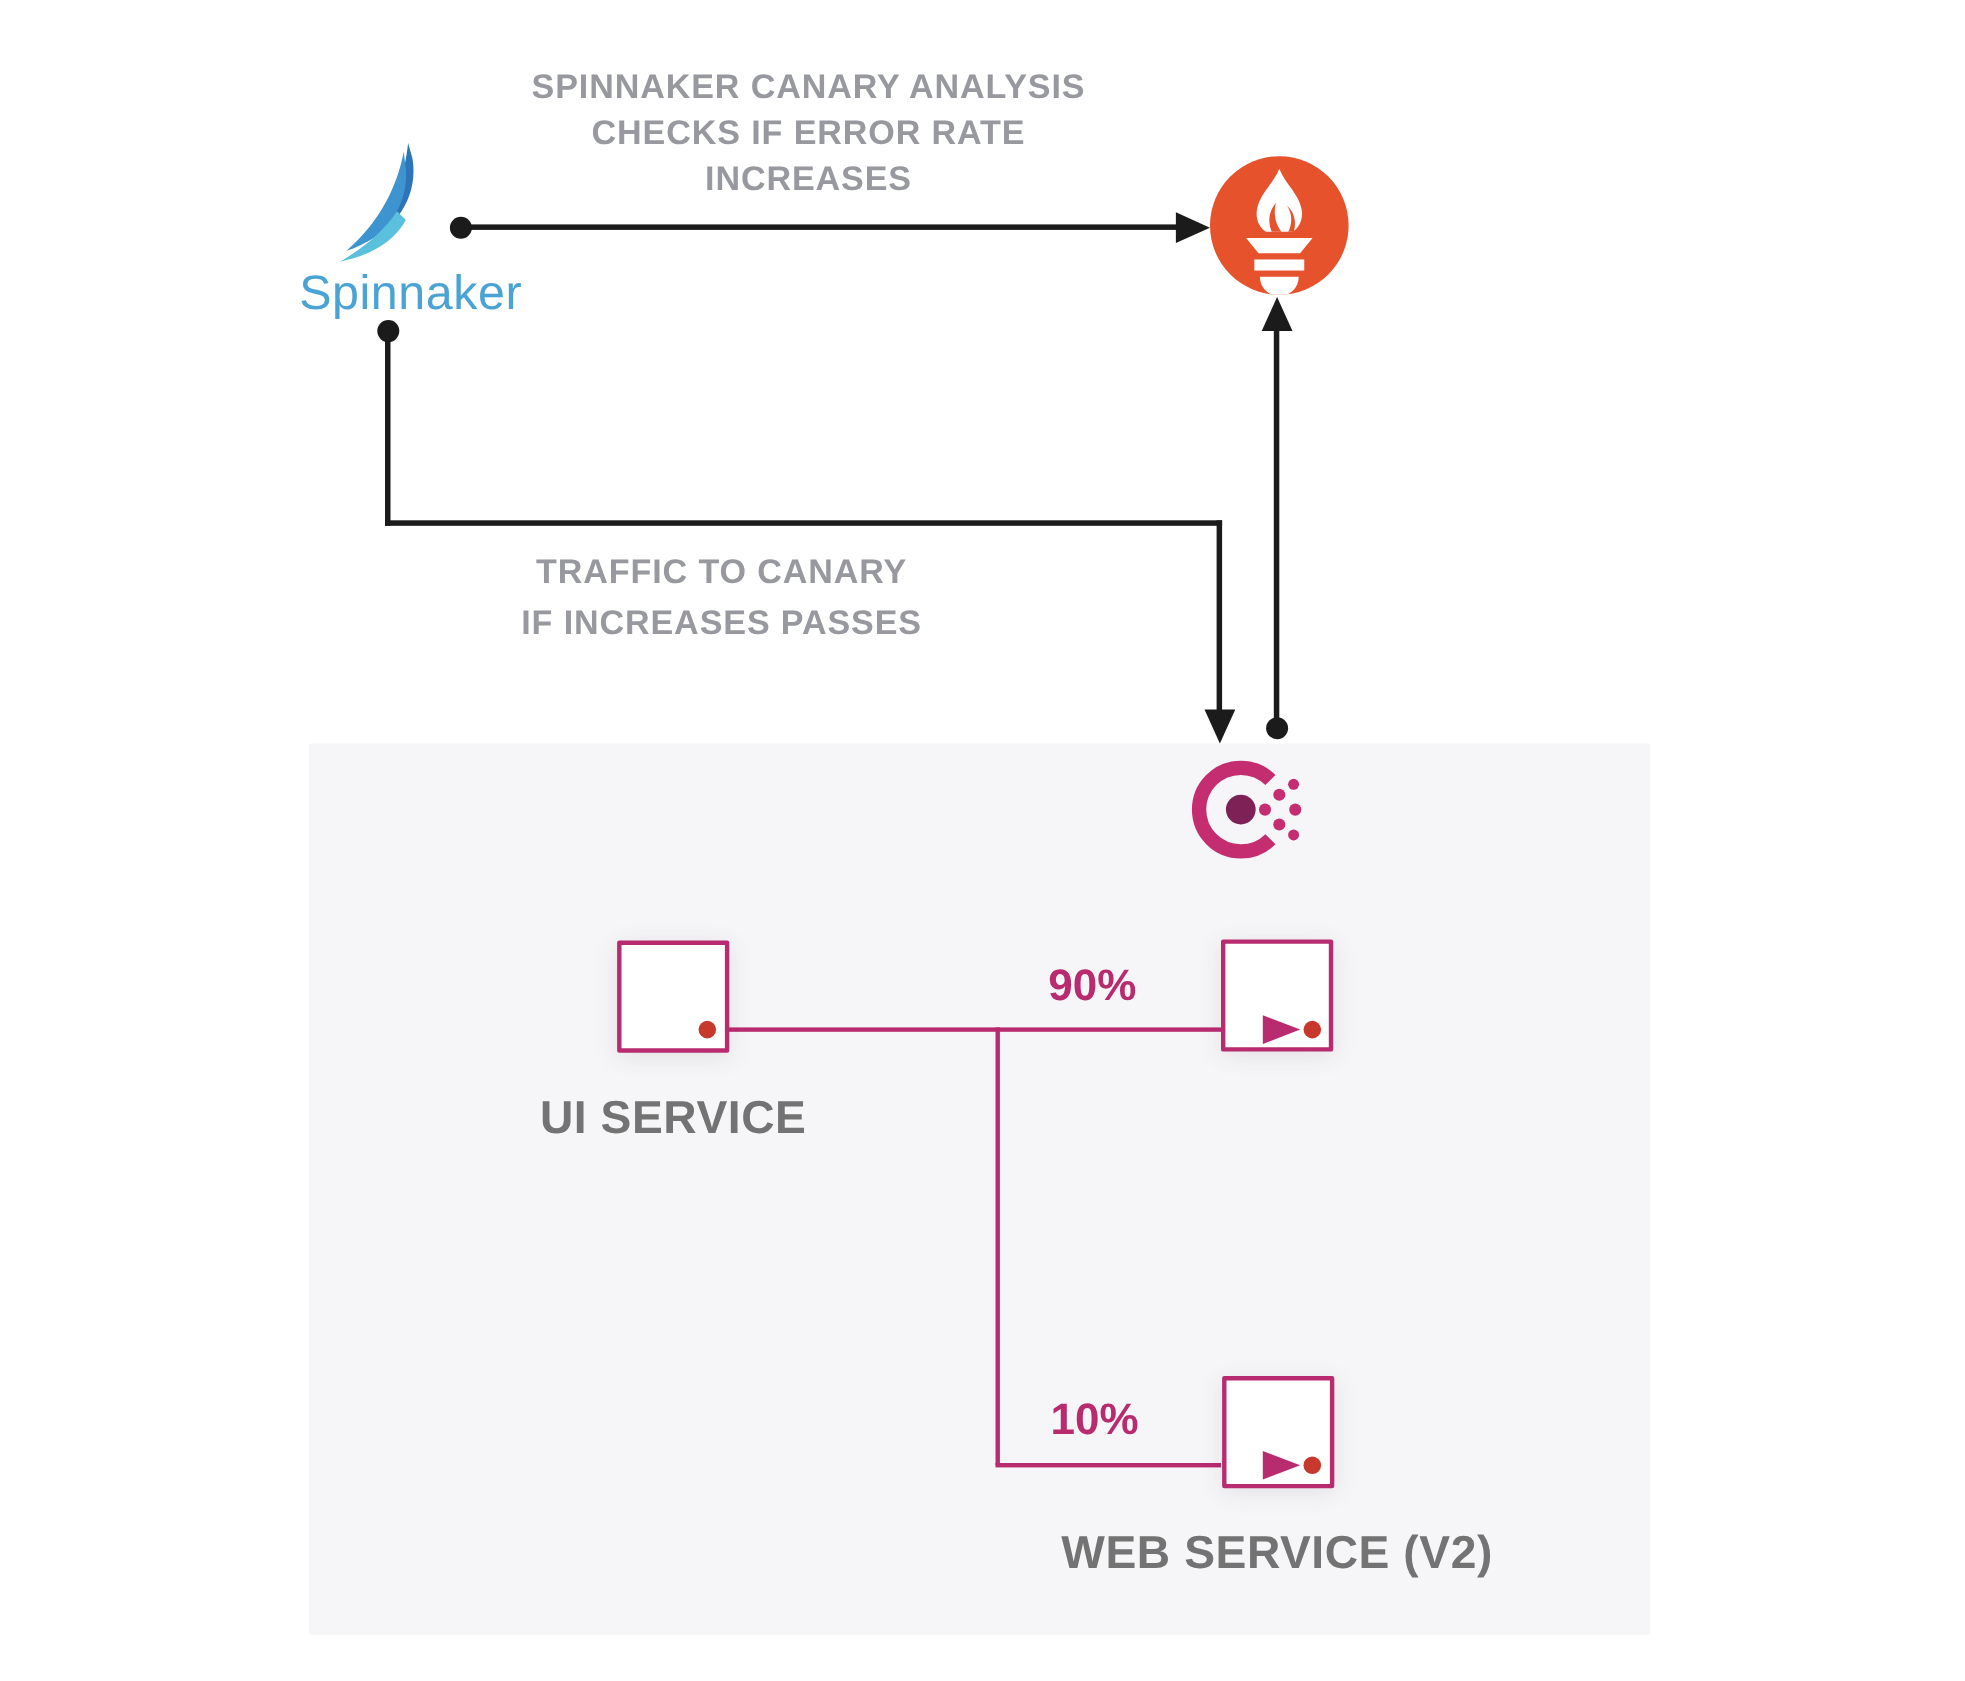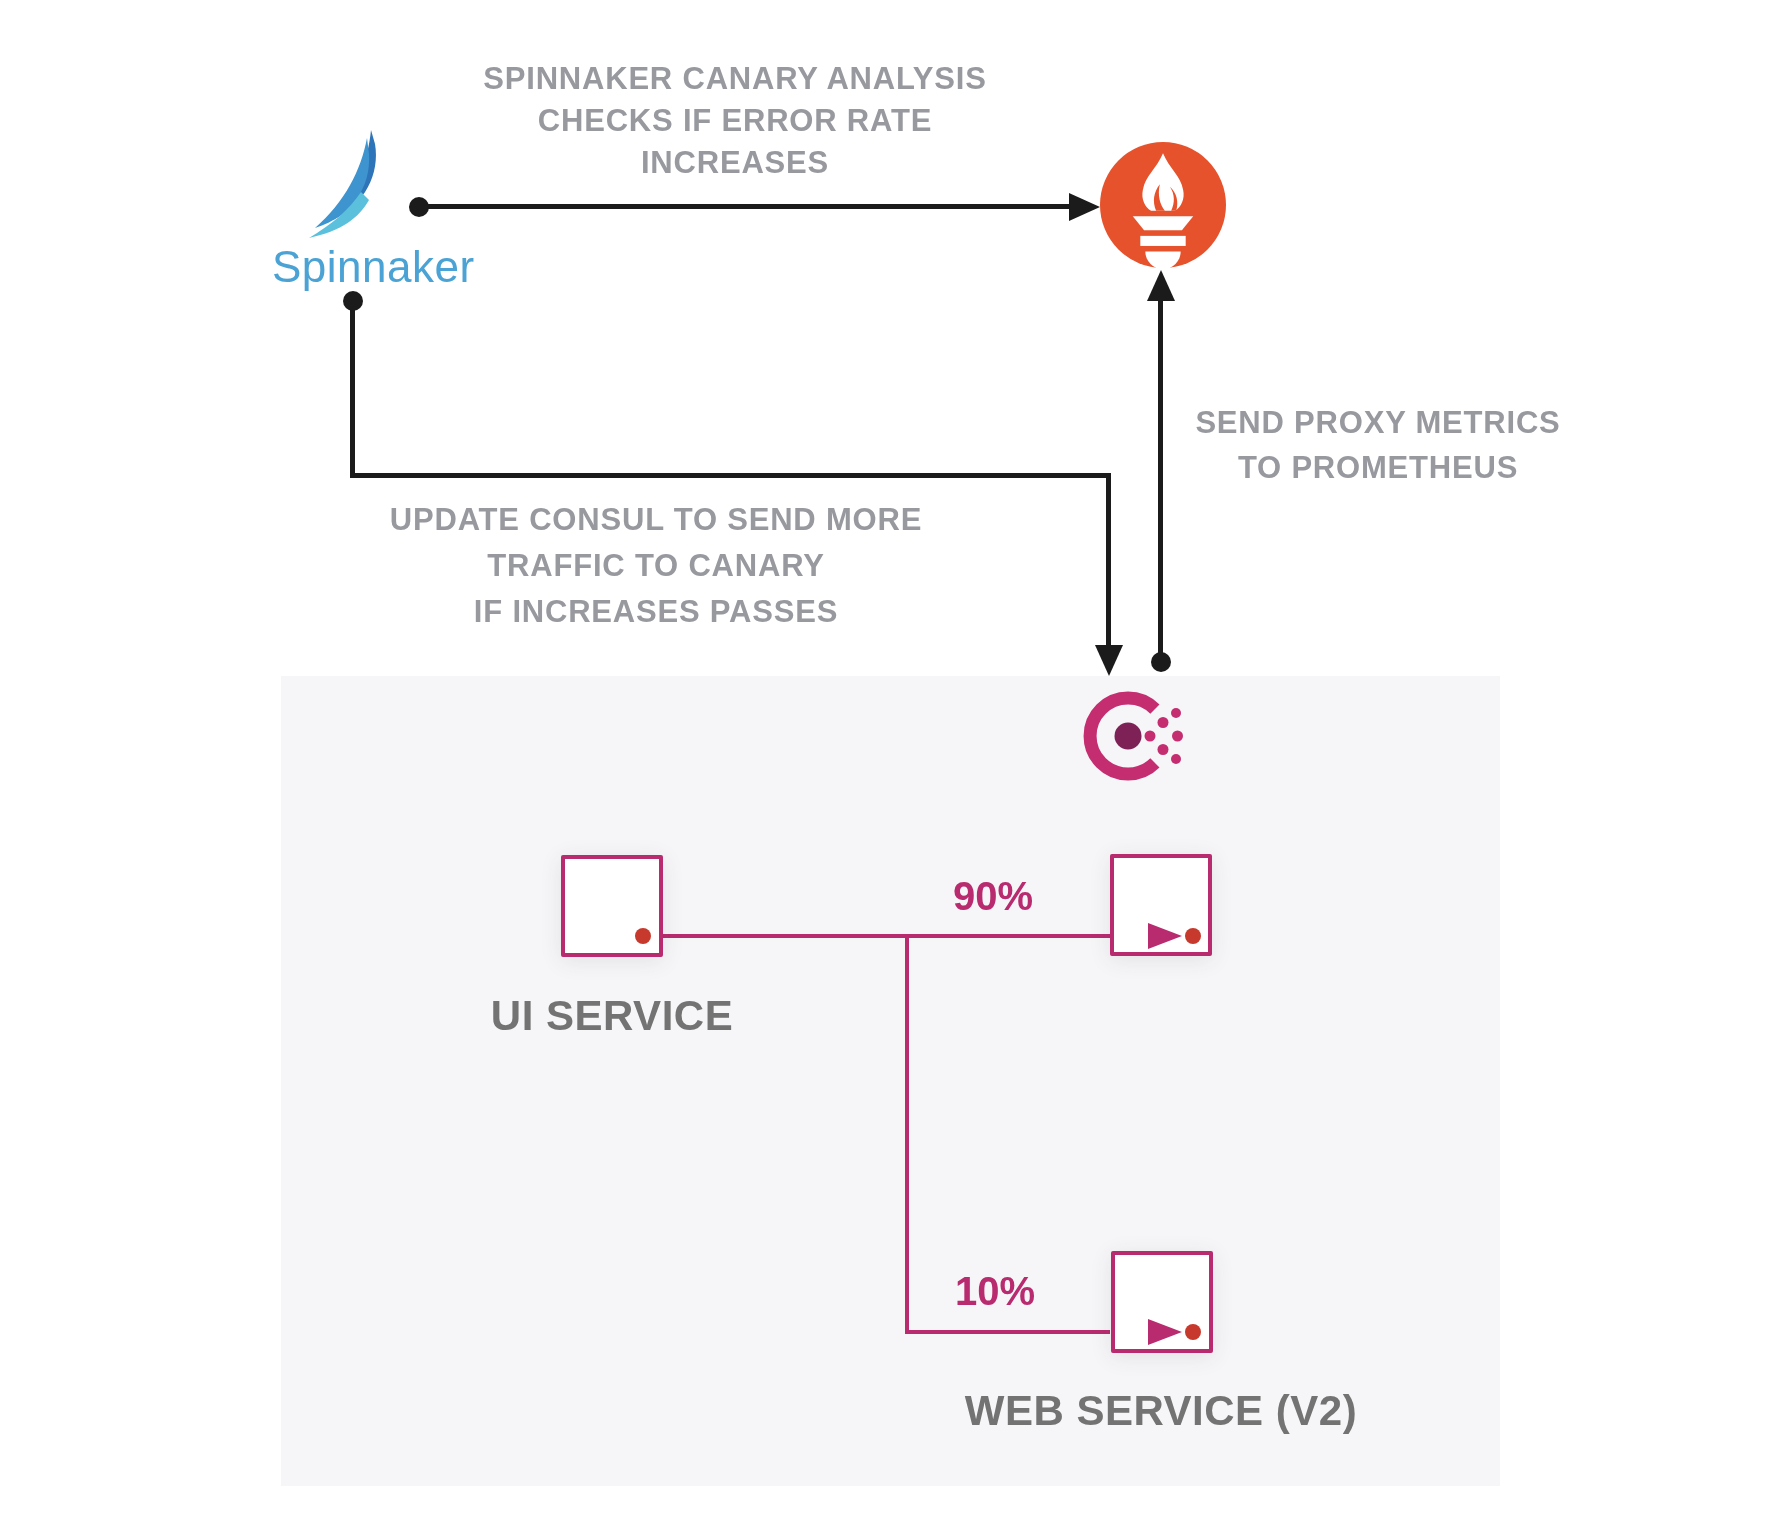--- a/index.html
+++ b/index.html
@@ -71,27 +71,22 @@
 <div class="canvas">
 
   <div class="panel"></div>
 
   <div class="caption cap-top">
     <div>SPINNAKER CANARY ANALYSIS</div>
     <div>CHECKS IF ERROR RATE</div>
     <div>INCREASES</div>
   </div>
 
-  <div class="caption cap-right">
-    <div>SEND PROXY METRICS</div>
-    <div>TO PROMETHEUS</div>
-  </div>
 
   <div class="caption cap-left">
-    <div>UPDATE CONSUL TO SEND MORE</div>
     <div>TRAFFIC TO CANARY</div>
     <div>IF INCREASES PASSES</div>
   </div>
 
   <svg style="position:absolute;left:285px;top:128px;" width="96" height="118" viewBox="0 0 96 118">
     <path d="M66 2 C63 32 52 64 28 92 C60 76 75 46 70 16 Z" fill="#2e74b8"></path>
     <path d="M62 10 C56 42 40 74 10 100 C48 88 66 58 64 26 Z" fill="#3e94cf"></path>
     <path d="M56 64 C44 82 26 97 4 110 C36 103 54 90 64 72 Z" fill="#5bc0dc"></path>
   </svg>
   <div class="spinnaker-label">Spinnaker</div>

